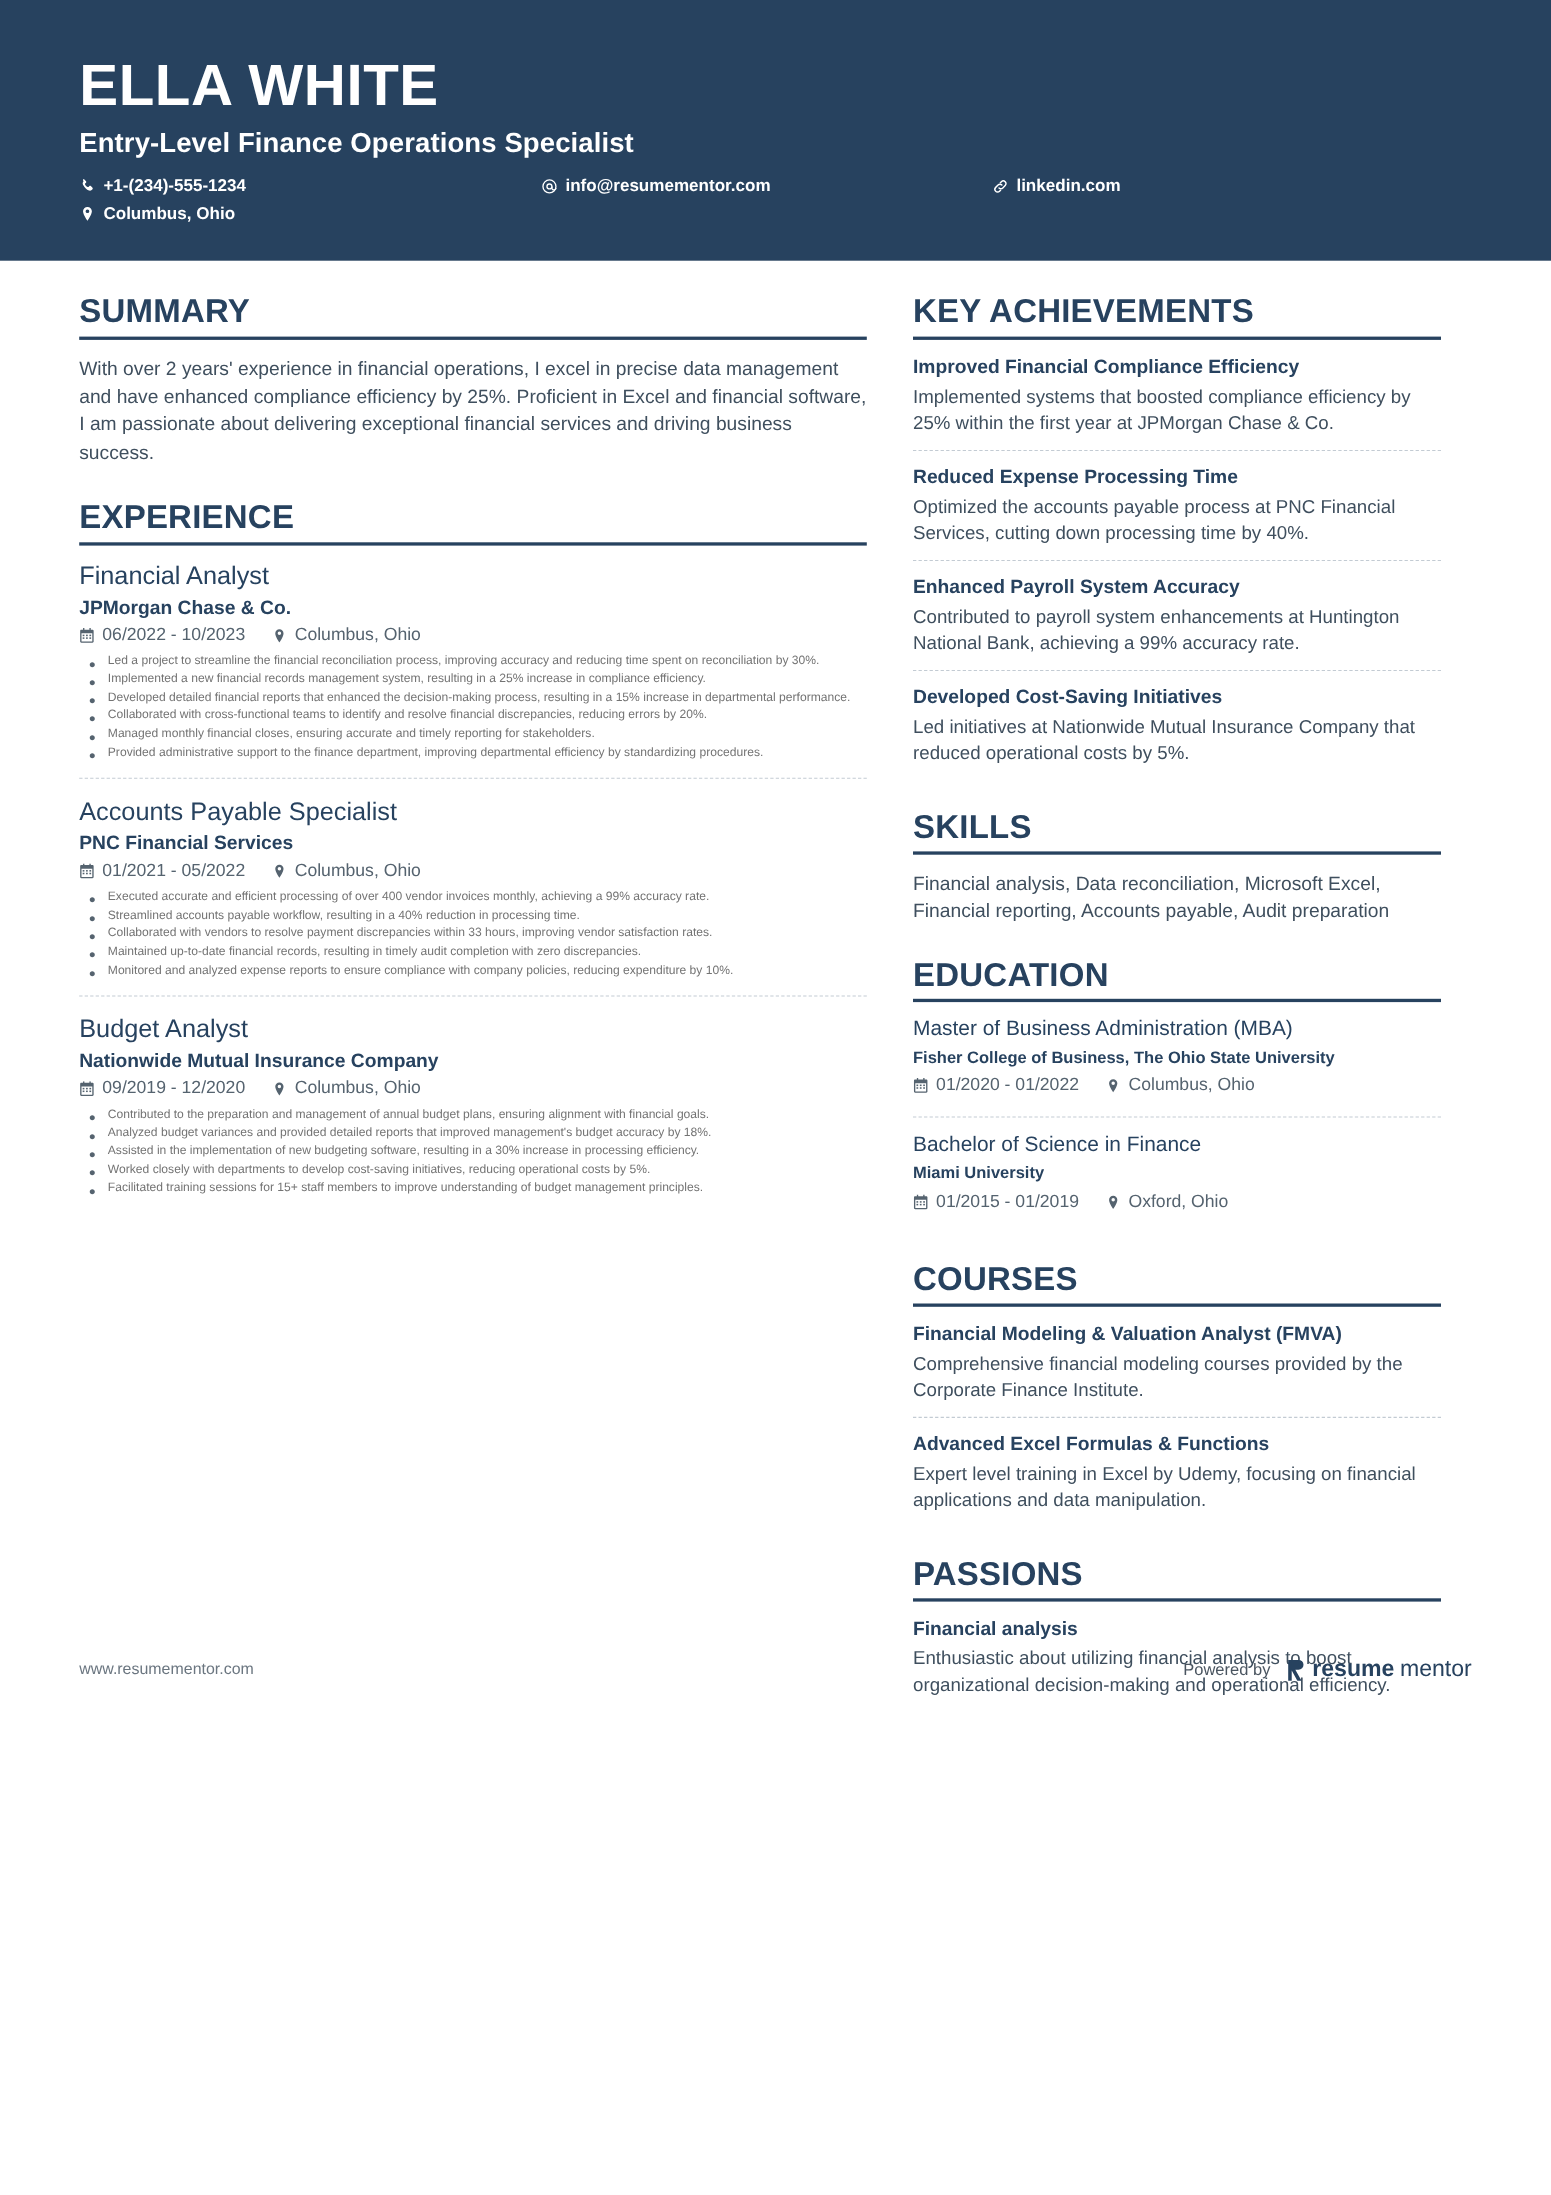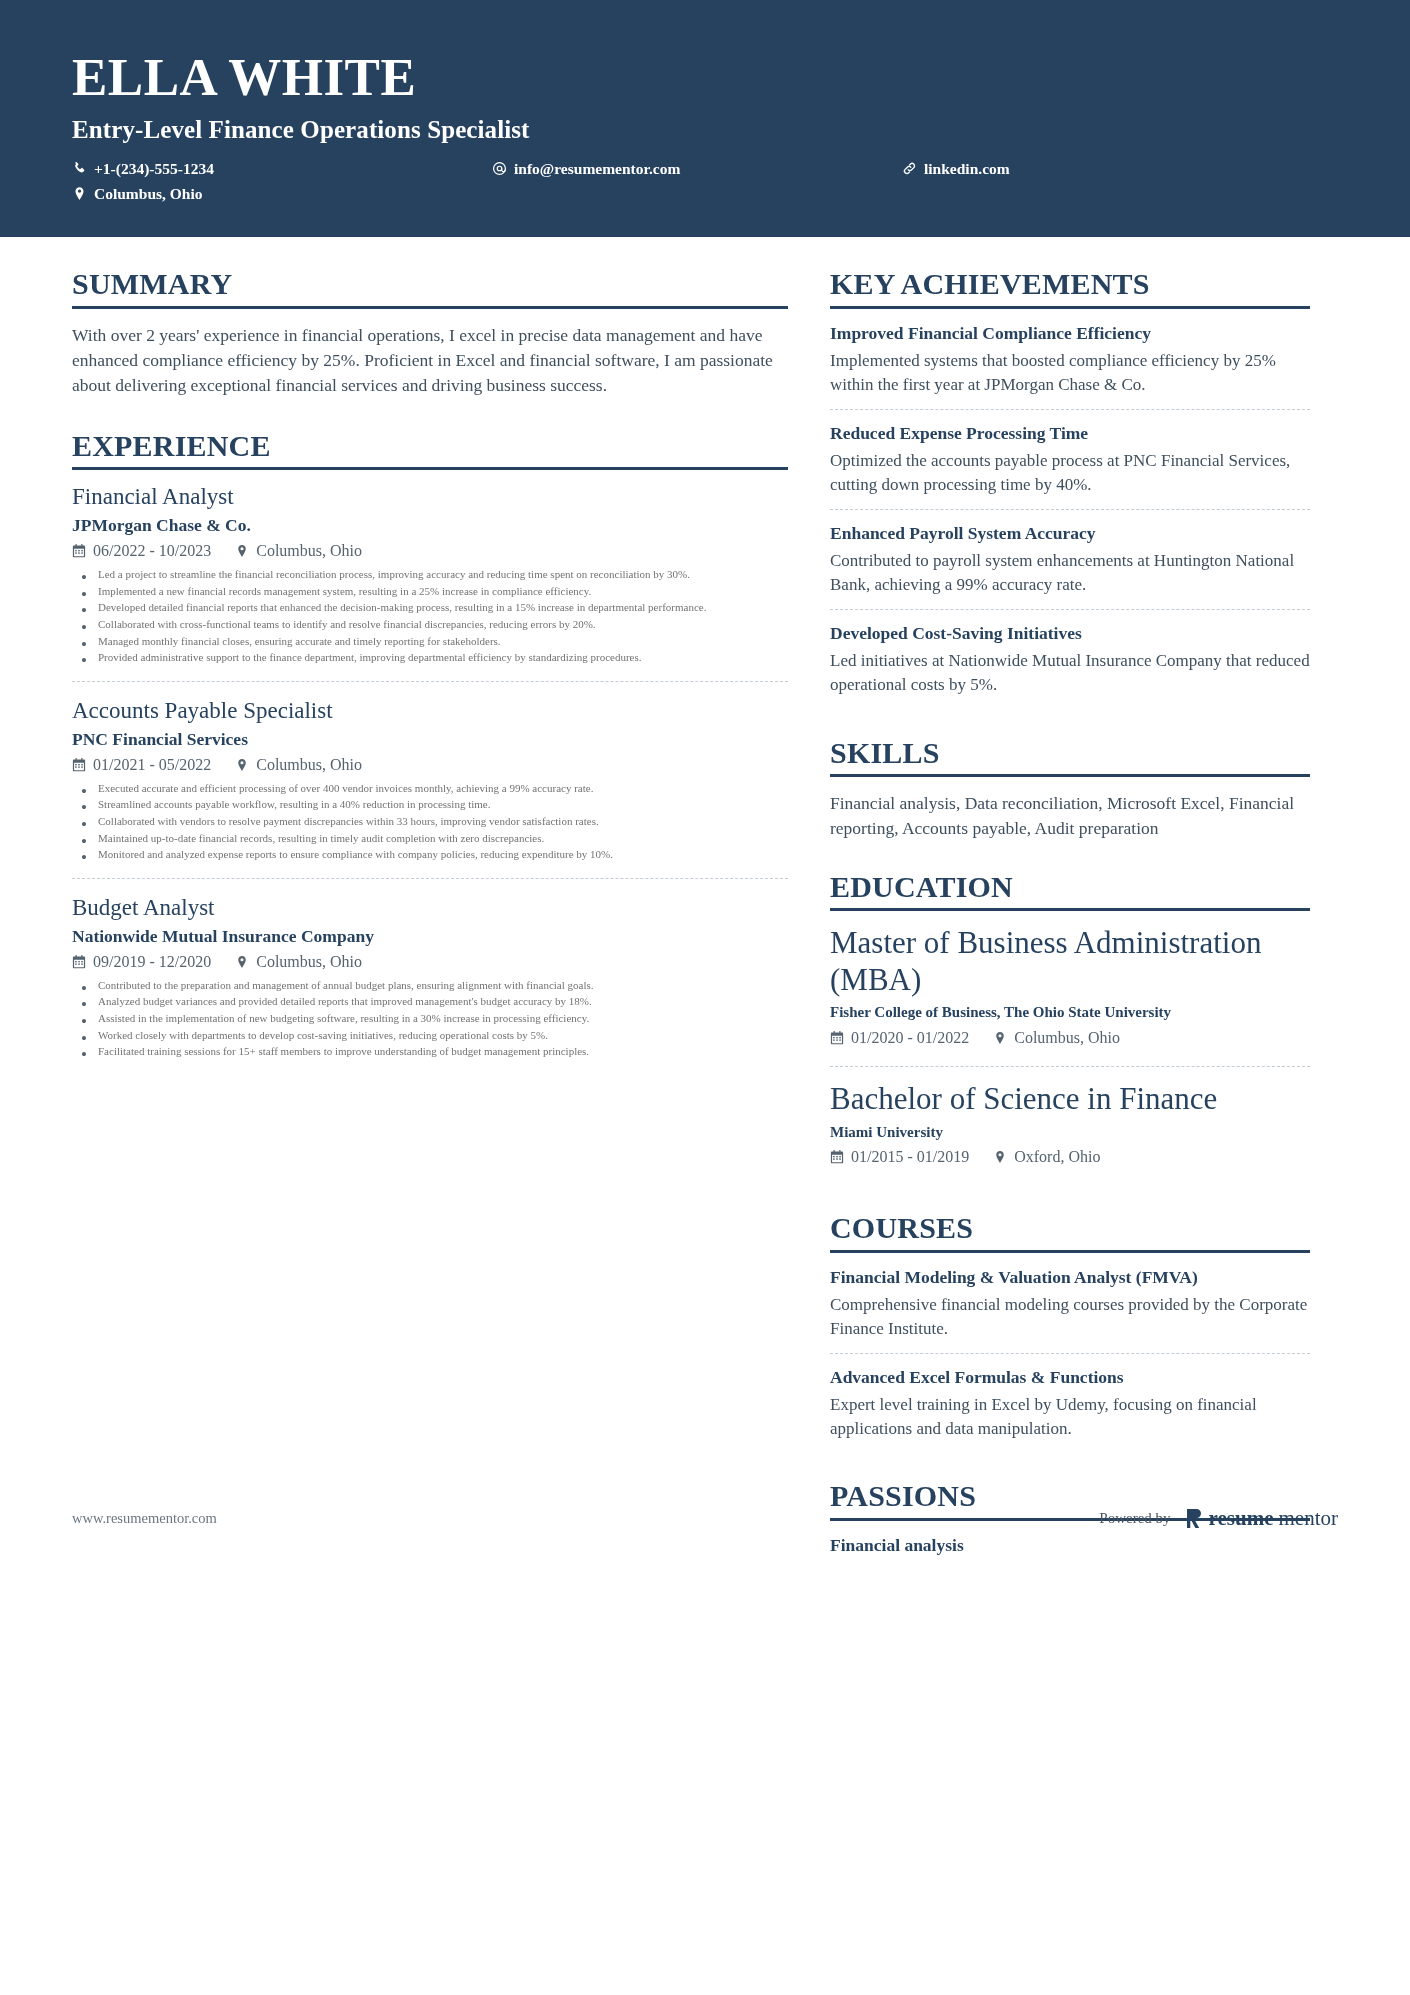--- a/index.html
+++ b/index.html
@@ -8,21 +8,20 @@
     height: 1995px;
     background: #ffffff;
     font-family: "Liberation Sans", sans-serif;
   }
   .page {
     position: relative;
     width: 1410px;
     height: 1558px;
     background: #ffffff;
     overflow: hidden;
-    font-family: Liberation Serif, serif;
   }
 
   
   .header {
     background: #27425f;
     padding: 50px 72px 26px 72px;
     height: 237px;
   }
   .name {
     color: #ffffff;
@@ -170,21 +169,21 @@
   .skills-text {
     color: #3f4f5e;
     font-size: 17.5px;
     line-height: 1.45;
     margin-bottom: 28px;
   }
   .edu { padding-bottom: 12px; }
   .edu + .edu { border-top: 1px dashed #c3cbd3; padding-top: 14px; }
   .edu-degree {
     color: #27425f;
-    font-size: 31px;
+    font-size: 19px;
     line-height: 1.18;
     margin-bottom: 5px;
   }
   .edu-school {
     color: #27425f;
     font-size: 15px;
     font-weight: bold;
     line-height: 1.25;
     margin-bottom: 7px;
   }

